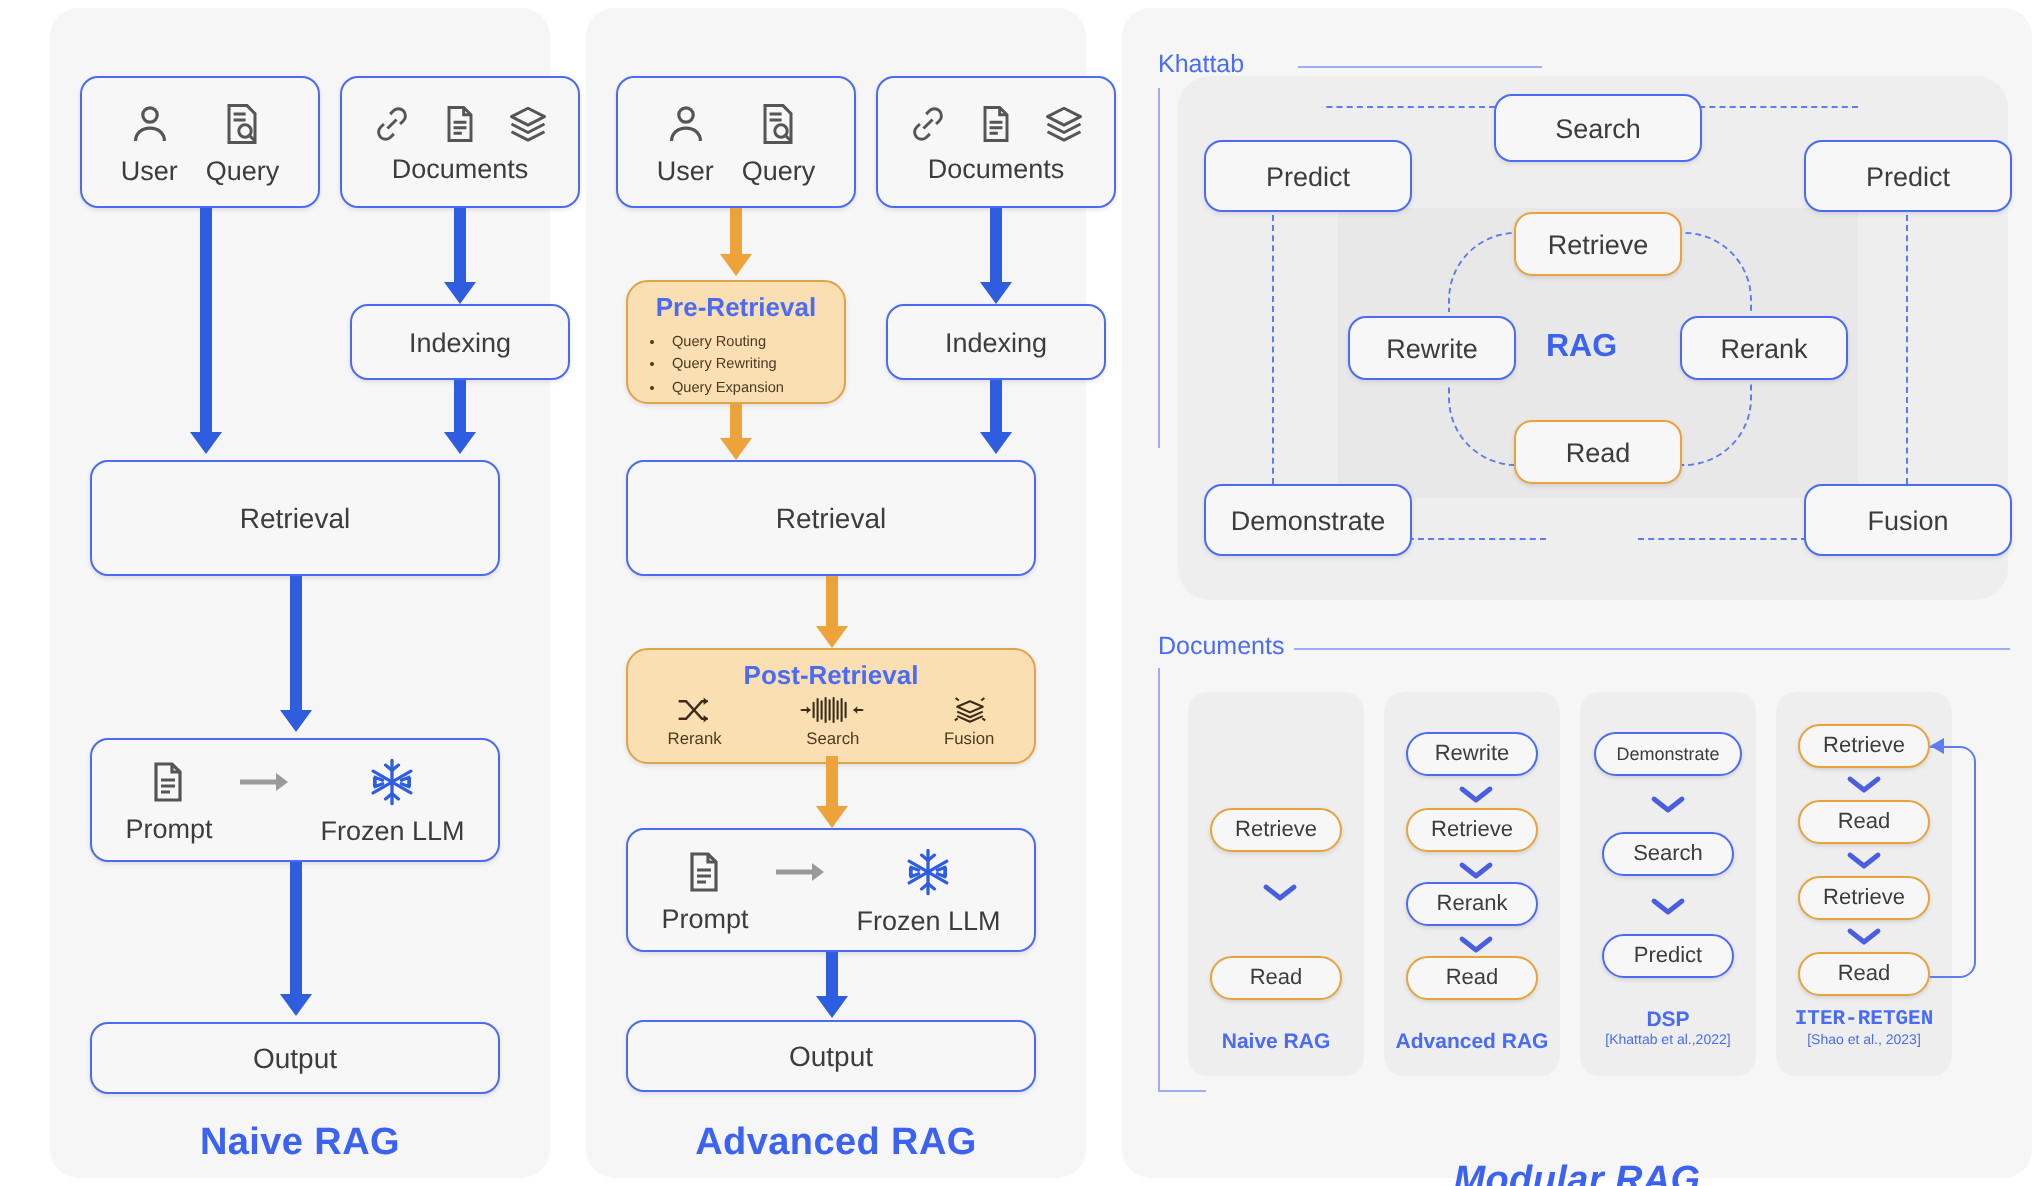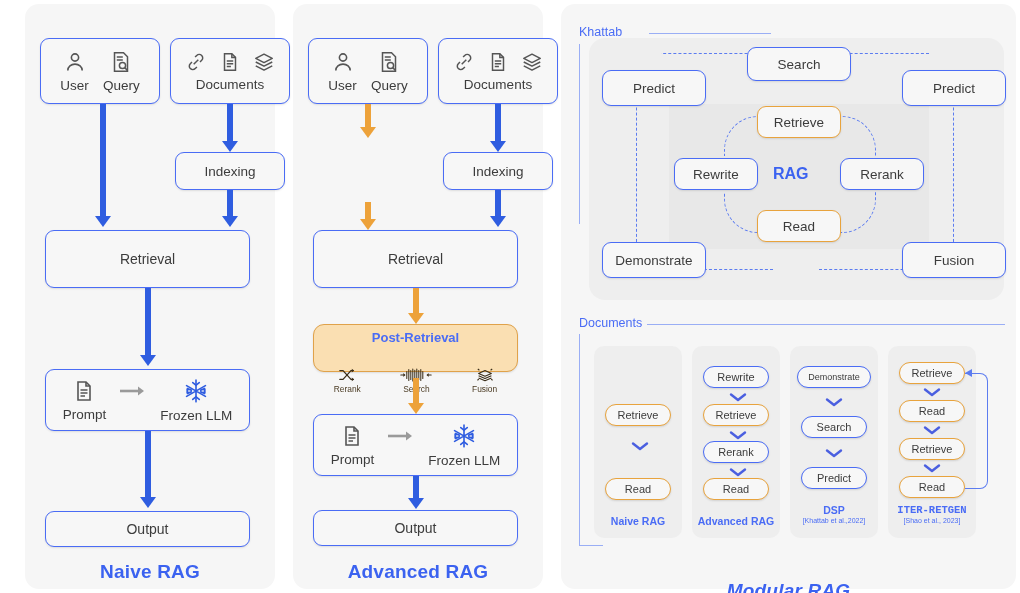--- a/index.html
+++ b/index.html
@@ -275,20 +275,28 @@
       </div>
       <span class="lbl">Documents</span>
     </div>
   </div>
 
   <div class="arrow orange" style="left:67px;top:100px;width:16px;height:34px;">
     <div class="shaft" style="height:23px;left:5px;width:6px;"></div>
       <div class="head"></div>
   </div>
 
+  <div class="node tanbox" style="left:20px;top:136px;width:110px;height:62px;">
+    <span class="tan-title">Pre-Retrieval</span>
+    <ul class="tan-list">
+      <li>Query Routing</li>
+      <li>Query Rewriting</li>
+      <li>Query Expansion</li>
+    </ul>
+  </div>
 
   <div class="arrow orange" style="left:67px;top:198px;width:16px;height:28px;">
     <div class="shaft" style="height:17px;left:5px;width:6px;"></div>
       <div class="head"></div>
   </div>
 
   <div class="arrow" style="left:197px;top:100px;width:16px;height:48px;">
     <div class="shaft" style="height:37px;left:5px;width:6px;"></div>
       <div class="head"></div>
   </div>
@@ -304,21 +312,21 @@
 
   <div class="node wide" style="left:20px;top:226px;width:205px;height:58px;">
     <span>Retrieval</span>
   </div>
 
   <div class="arrow orange" style="left:115px;top:284px;width:16px;height:36px;">
     <div class="shaft" style="height:25px;left:5px;width:6px;"></div>
       <div class="head"></div>
   </div>
 
-  <div class="node tanbox" style="left:20px;top:320px;width:205px;height:48px;gap:20px;">
+  <div class="node tanbox" style="left:20px;top:320px;width:205px;height:58px;">
     <span class="tan-title">Post-Retrieval</span>
     <div class="post-row">
       <div class="post-item">
         <span>
           <svg width="20" height="16" viewBox="0 0 24 20" fill="none" stroke="#3a2d18" stroke-width="1.5" stroke-linecap="round">
             <path d="M3 4.5h4l10 11h3"></path>
               <path d="M3 15.5h4l10-11h3"></path>
             <path d="M18 2.2l2.8 2.3L18 6.8" fill="#3a2d18" stroke="none"></path>
             <path d="M18 13.2l2.8 2.3L18 17.8" fill="#3a2d18" stroke="none"></path>
           </svg>

